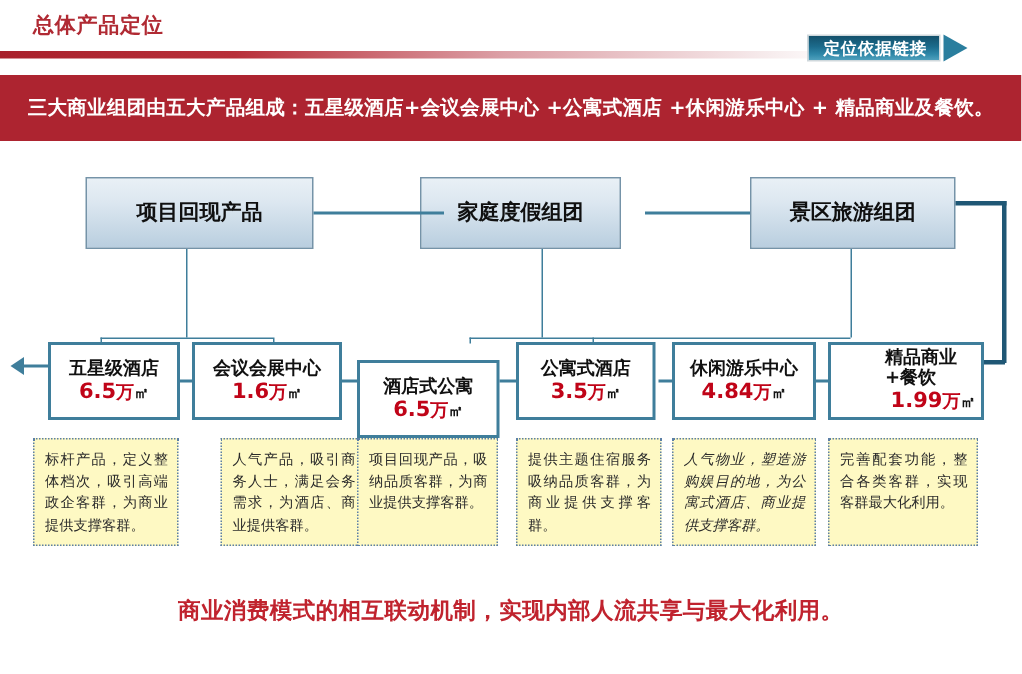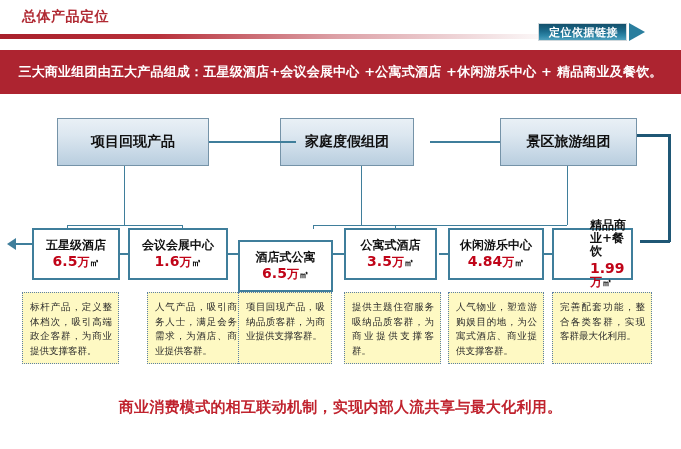--- a/index.html
+++ b/index.html
@@ -189,21 +189,21 @@
     </div>
   </div>
 
   <div class="prod-box" id="prod-4" style="left:448px; width:96px;">
     <div class="prod-title">休闲游乐中心</div>
     <div class="prod-area">
       <span class="num">4.84</span><span>万</span><span class="unit">㎡</span>
     </div>
   </div>
 
-  <div class="prod-box" id="prod-5" style="left:552px; width:81px;padding-left:36px;">
+  <div class="prod-box" id="prod-5" style="left:552px; width:104px;padding-left:36px;">
     <div class="prod-title">精品商业+餐饮</div>
     <div class="prod-area">
       <span class="num">1.99</span><span>万</span><span class="unit">㎡</span>
     </div>
   </div>
 
   <div class="ln ln-h" style="left:120px; top:253px; width:8px;  height:2px;"></div>
   <div class="ln ln-h" style="left:228px; top:253px; width:10px; height:2px;"></div>
   <div class="ln ln-h" style="left:333px; top:253px; width:11px; height:2px;"></div>
   <div class="ln ln-h" style="left:439px; top:253px; width:9px;  height:2px;"></div>
@@ -217,21 +217,21 @@
   </div>
   <div class="desc-box" style="left:128px; width:97px;margin-left:19px;">
     <span>人气产品，吸引商务人士，满足会务需求，为酒店、商业提供客群。</span>
   </div>
   <div class="desc-box" style="left:238px; width:94px;">
     <span>项目回现产品，吸纳品质客群，为商业提供支撑客群。</span>
   </div>
   <div class="desc-box" style="left:344px; width:97px;">
     <span>提供主题住宿服务吸纳品质客群，为商业提供支撑客群。</span>
   </div>
-  <div class="desc-box" style="left:448px; width:96px;">
+  <div class="desc-box" style="left:448px; width:96px;font-style:italic;">
     <span>人气物业，塑造游购娱目的地，为公寓式酒店、商业提供支撑客群。</span>
   </div>
   <div class="desc-box" style="left:552px; width:100px;">
     <span>完善配套功能，整合各类客群，实现客群最大化利用。</span>
   </div>
 
   <div class="footer-text">商业消费模式的相互联动机制，实现内部人流共享与最大化利用。</div>
 
 </div>
 

